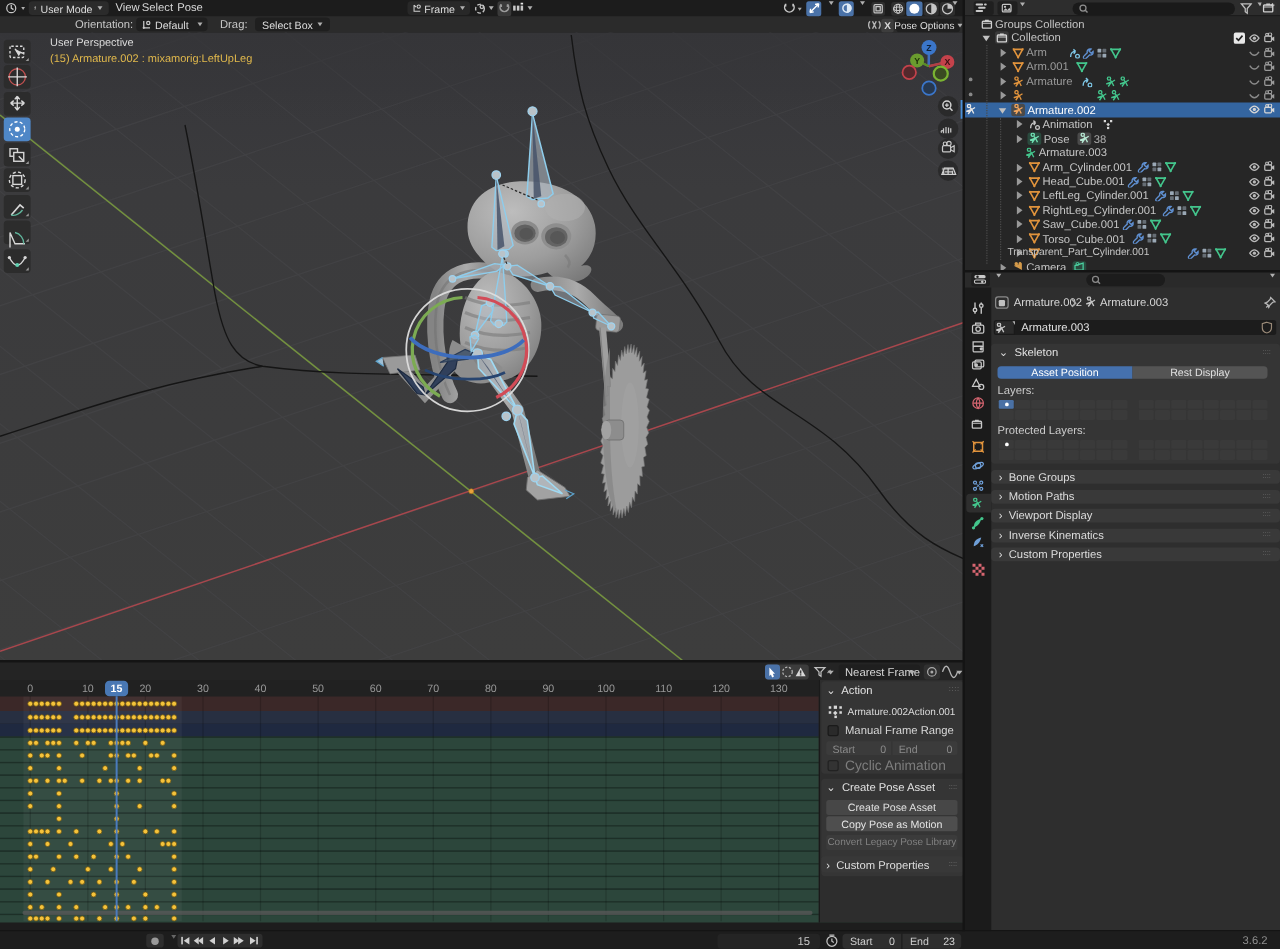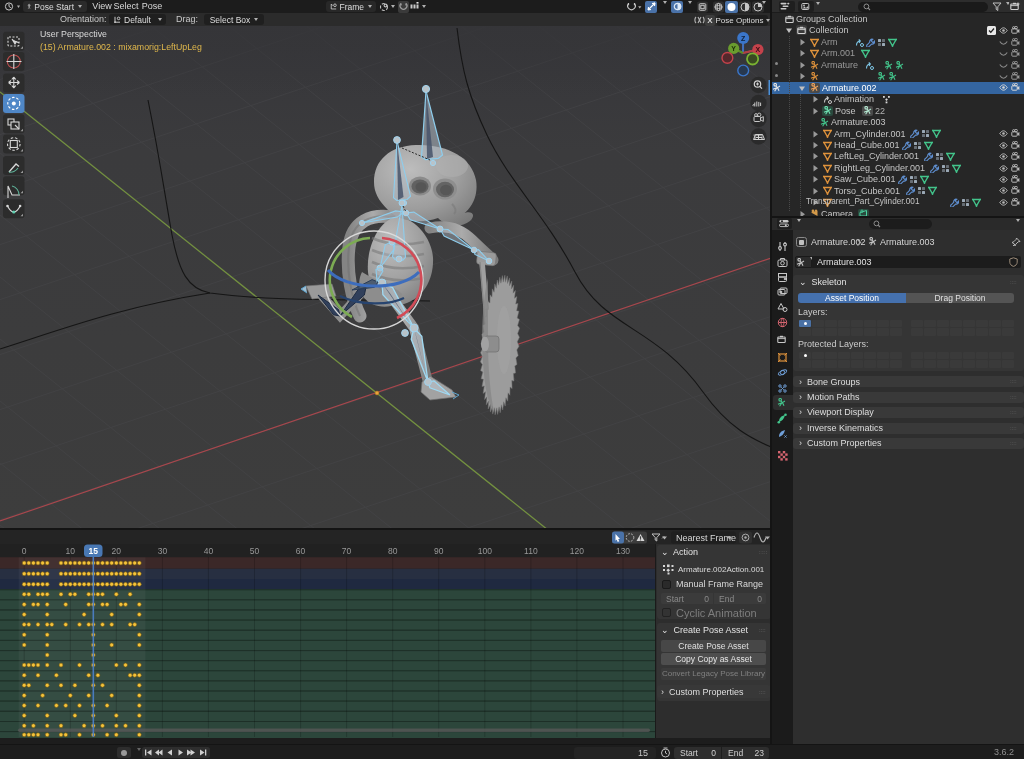--- a/index.html
+++ b/index.html
@@ -24,21 +24,21 @@
       </g>
 <path d="M13 4.5l3 0l-1.5 2.5z" fill="#b0b0b0"></path>
     </svg>
 <div class="abs dd" style="left:23px;top:1px;width:64px;height:11px;background:#2b2b2b">
 <svg width="8" height="9" viewBox="0 0 8 9" style="margin-right:3px">
         <g stroke="#e8e8e8" stroke-width="1" fill="none">
           <circle cx="4" cy="1.5" r="1.2"></circle>
           <path d="M4 3v3M4 4l-2.6-1.2M4 4l2.6-1.2M4 6l-1.6 2.5M4 6l1.6 2.5"></path>
         </g>
       </svg>
-<span style="flex:1">Pose Start</span>
+<span style="flex:1">User Mode</span>
       <span class="caret" style="margin-right:1px"></span>
     </div>
 <div class="abs txt" style="left:90px;top:0px;width:24px;text-align:center;color:#d8d8d8">View</div>
 <div class="abs txt" style="left:111px;top:0px;width:30px;text-align:center;color:#d8d8d8">Select</div>
 <div class="abs txt" style="left:139px;top:0px;width:26px;text-align:center;color:#d8d8d8">Pose</div>
 <div class="abs dd" style="left:326px;top:1px;width:50px;height:11px;background:#282828">
 <svg width="9" height="9" viewBox="0 0 9 9" style="margin-right:2px">
         <g stroke="#d0d0d0" stroke-width="1" fill="none">
           <path d="M1.5 1.5v6h6M1.5 1.5l2 2"></path>
           <circle cx="6" cy="3" r="1.6"></circle>
@@ -717,21 +717,21 @@
 <div class="abs" style="left:58px;top:49px;width:52px;height:11px;background:#3b3b3b;border-radius:0 2px 2px 0;color:#8a8a8a;font-size:8.5px;display:flex;align-items:center">
         <span style="margin-left:5px">End</span>
         <span style="margin-left:auto;margin-right:4px">0</span>
       </div>
 <div class="abs" style="left:6px;top:64px;width:9px;height:9px;background:#333;border:1px solid #222;border-radius:2px"></div>
 <div class="abs" style="left:20px;top:63px;color:#7d7d7d;font-size:11px">Cyclic Animation</div>
 <div class="abs" style="left:1px;top:79px;width:114px;height:78px;background:#353535;border-radius:3px"></div>
 <div class="abs" style="left:5px;top:81px;color:#e2e2e2;font-size:9px">⌄&nbsp; Create Pose Asset</div>
 <div class="abs" style="left:103px;top:83px;color:#777;font-size:6px">::::</div>
 <div class="abs" style="left:5px;top:96px;width:105px;height:12px;background:#474747;border-radius:2px;color:#e0e0e0;font-size:8.5px;text-align:center;line-height:12px;white-space:nowrap">Create Pose Asset</div>
-<div class="abs" style="left:5px;top:109px;width:105px;height:12px;background:#4e4e4e;border-radius:2px;color:#e6e6e6;font-size:8.5px;text-align:center;line-height:12px;white-space:nowrap">Copy Copy as Asset</div>
+<div class="abs" style="left:5px;top:109px;width:105px;height:12px;background:#4e4e4e;border-radius:2px;color:#e6e6e6;font-size:8.5px;text-align:center;line-height:12px;white-space:nowrap">Copy Pose as Motion</div>
 <div class="abs" style="left:5px;top:124px;width:105px;height:12px;background:#3b3b3b;border-radius:2px;color:#808080;font-size:8px;text-align:center;line-height:12px;white-space:nowrap">Convert Legacy Pose Library</div>
 <div class="abs" style="left:1px;top:141px;width:114px;height:13px;background:#383838;border-radius:3px"></div>
 <div class="abs" style="left:5px;top:143px;color:#dedede;font-size:9px">›&nbsp; Custom Properties</div>
 <div class="abs" style="left:103px;top:145px;color:#777;font-size:6px">::::</div>
 </div>
 <div class="abs" style="left:0;top:738px;width:771px;height:21px;background:#1d1d1d"></div>
 <div class="abs" style="left:117px;top:747px;width:14px;height:11px;background:#2e2e2e;border-radius:2.5px"></div>
 <div class="abs" style="left:121px;top:750px;width:6px;height:6px;background:#9a9a9a;border-radius:50%"></div>
 <div class="abs" style="left:133px;top:751px"><span class="caret" style="border-top-color:#666"></span></div>
 <div class="abs" style="left:142px;top:747px;width:68px;height:11px;background:#2e2e2e;border-radius:2.5px"></div>
@@ -1090,21 +1090,21 @@
     <div class="abs" style="left:835px;top:104.6px;font-size:9px;line-height:12px;color:#c5c5c5;white-space:nowrap">Pose</div>
     <div class="abs" style="left:862px;top:105.6px;width:11px;height:10px;background:#4a4a4a;border-radius:2px"></div>
     <div class="abs" style="left:863px;top:106.3px">
       <svg width="9" height="9" viewBox="0 0 9 9" style="">
         <g stroke="#b5e8d2" stroke-width="1.1" fill="none">
           <circle cx="3.2" cy="1.8" r="1.3"></circle>
           <path d="M4.2 3.2l1.2 1.4M5.4 4.6L8 3M5.4 4.6L7 7.8M5.4 4.6L1 6.2M2.6 8.2L4.8 5"></path>
         </g>
       </svg>
     </div>
-    <div class="abs" style="left:875px;top:104.6px;font-size:9px;line-height:12px;color:#b0b0b0;white-space:nowrap">22</div>
+    <div class="abs" style="left:875px;top:104.6px;font-size:9px;line-height:12px;color:#b0b0b0;white-space:nowrap">38</div>
     <div class="abs" style="left:820px;top:117.8px">
       <svg width="9" height="9" viewBox="0 0 9 9" style="">
         <g stroke="#43c58c" stroke-width="1.1" fill="none">
           <circle cx="3.2" cy="1.8" r="1.3"></circle>
           <path d="M4.2 3.2l1.2 1.4M5.4 4.6L8 3M5.4 4.6L7 7.8M5.4 4.6L1 6.2M2.6 8.2L4.8 5"></path>
         </g>
       </svg>
     </div>
     <div class="abs" style="left:831px;top:116.0px;font-size:9px;line-height:12px;color:#c5c5c5;white-space:nowrap">Armature.003</div>
     <div class="abs" style="left:811px;top:129.5px">
@@ -1674,21 +1674,21 @@
     </div>
 <div class="abs" style="left:806px;top:260px"><span class="caret" style="border-top-width:3px"></span></div>
 <div class="abs" style="left:812px;top:256px;width:209px;height:12px;background:#1c1c1c;border-radius:0 2px 2px 0;color:#e0e0e0;font-size:9px;line-height:12px"><span style="margin-left:5px">Armature.003</span></div>
 <svg width="9" height="10" viewBox="0 0 9 10" style="position:absolute;left:1009px;top:257px">
       <path d="M4.5 0.8L8.2 2v3.2c0 2-1.6 3.6-3.7 4.2C2.4 8.8 0.8 7.2 0.8 5.2V2Z" fill="none" stroke="#9a8a78" stroke-width="1"></path>
     </svg>
 <div class="abs" style="left:793px;top:275px;width:231px;height:96px;background:#353535;border-radius:3px"></div>
 <div class="abs" style="left:799px;top:277px;font-size:9px;color:#e2e2e2">⌄&nbsp; Skeleton</div>
 <div class="abs" style="left:1010px;top:279px;color:#6a6a6a;font-size:6px">::::</div>
 <div class="abs" style="left:798px;top:292.5px;width:108px;height:10.5px;background:#4571ae;border-radius:3px 0 0 3px;color:#fff;font-size:8.5px;text-align:center;line-height:10.5px">Asset Position</div>
-<div class="abs" style="left:906px;top:292.5px;width:108px;height:10.5px;background:#545454;border-radius:0 3px 3px 0;color:#e0e0e0;font-size:8.5px;text-align:center;line-height:10.5px">Drag Position</div>
+<div class="abs" style="left:906px;top:292.5px;width:108px;height:10.5px;background:#545454;border-radius:0 3px 3px 0;color:#e0e0e0;font-size:8.5px;text-align:center;line-height:10.5px">Rest Display</div>
 <div class="abs" style="left:798px;top:307px;font-size:9px;color:#cccccc">Layers:</div>
 <div class="abs" style="left:799.0px;top:319.5px;width:12.0px;height:7.5px;background:#4a71a5;border-radius:1px"></div>
 <div class="abs" style="left:812.0px;top:319.5px;width:12.0px;height:7.5px;background:#3a3a3a;border-radius:1px"></div>
 <div class="abs" style="left:825.0px;top:319.5px;width:12.0px;height:7.5px;background:#3a3a3a;border-radius:1px"></div>
 <div class="abs" style="left:838.0px;top:319.5px;width:12.0px;height:7.5px;background:#3a3a3a;border-radius:1px"></div>
 <div class="abs" style="left:851.0px;top:319.5px;width:12.0px;height:7.5px;background:#3a3a3a;border-radius:1px"></div>
 <div class="abs" style="left:864.0px;top:319.5px;width:12.0px;height:7.5px;background:#3a3a3a;border-radius:1px"></div>
 <div class="abs" style="left:877.0px;top:319.5px;width:12.0px;height:7.5px;background:#3a3a3a;border-radius:1px"></div>
 <div class="abs" style="left:890.0px;top:319.5px;width:12.0px;height:7.5px;background:#3a3a3a;border-radius:1px"></div>
 <div class="abs" style="left:799.0px;top:328.0px;width:12.0px;height:7.5px;background:#3a3a3a;border-radius:1px"></div>

